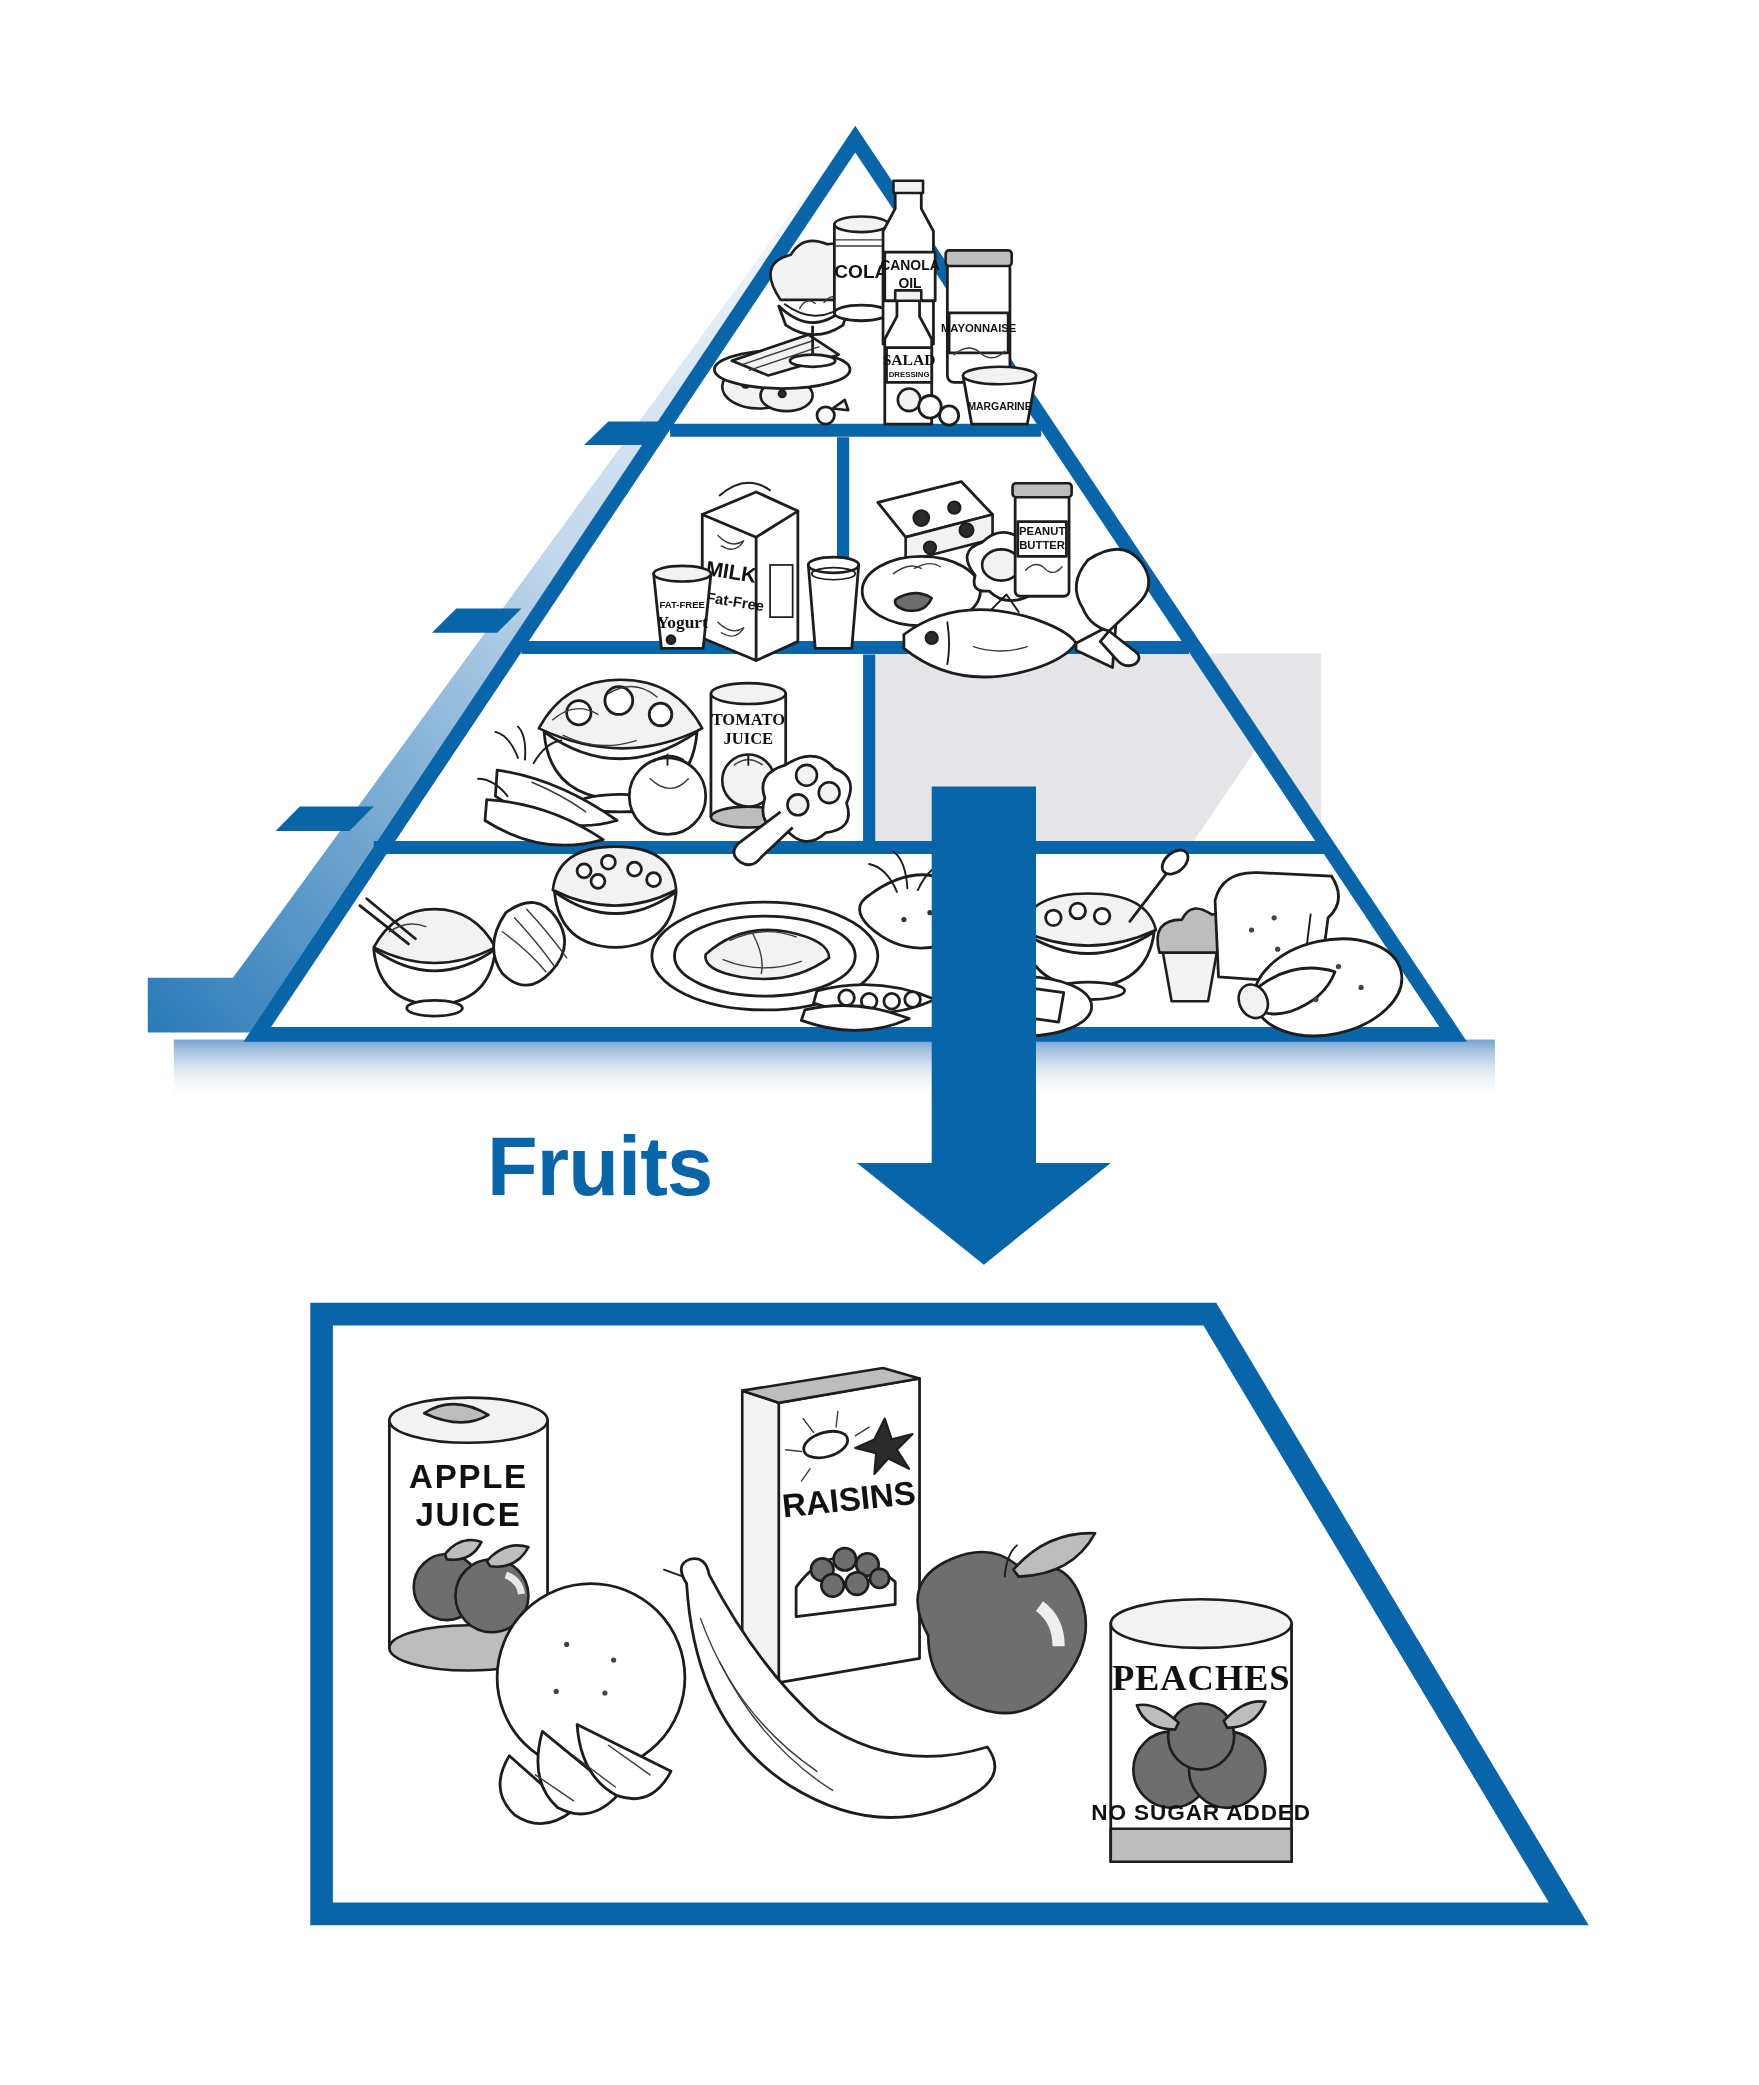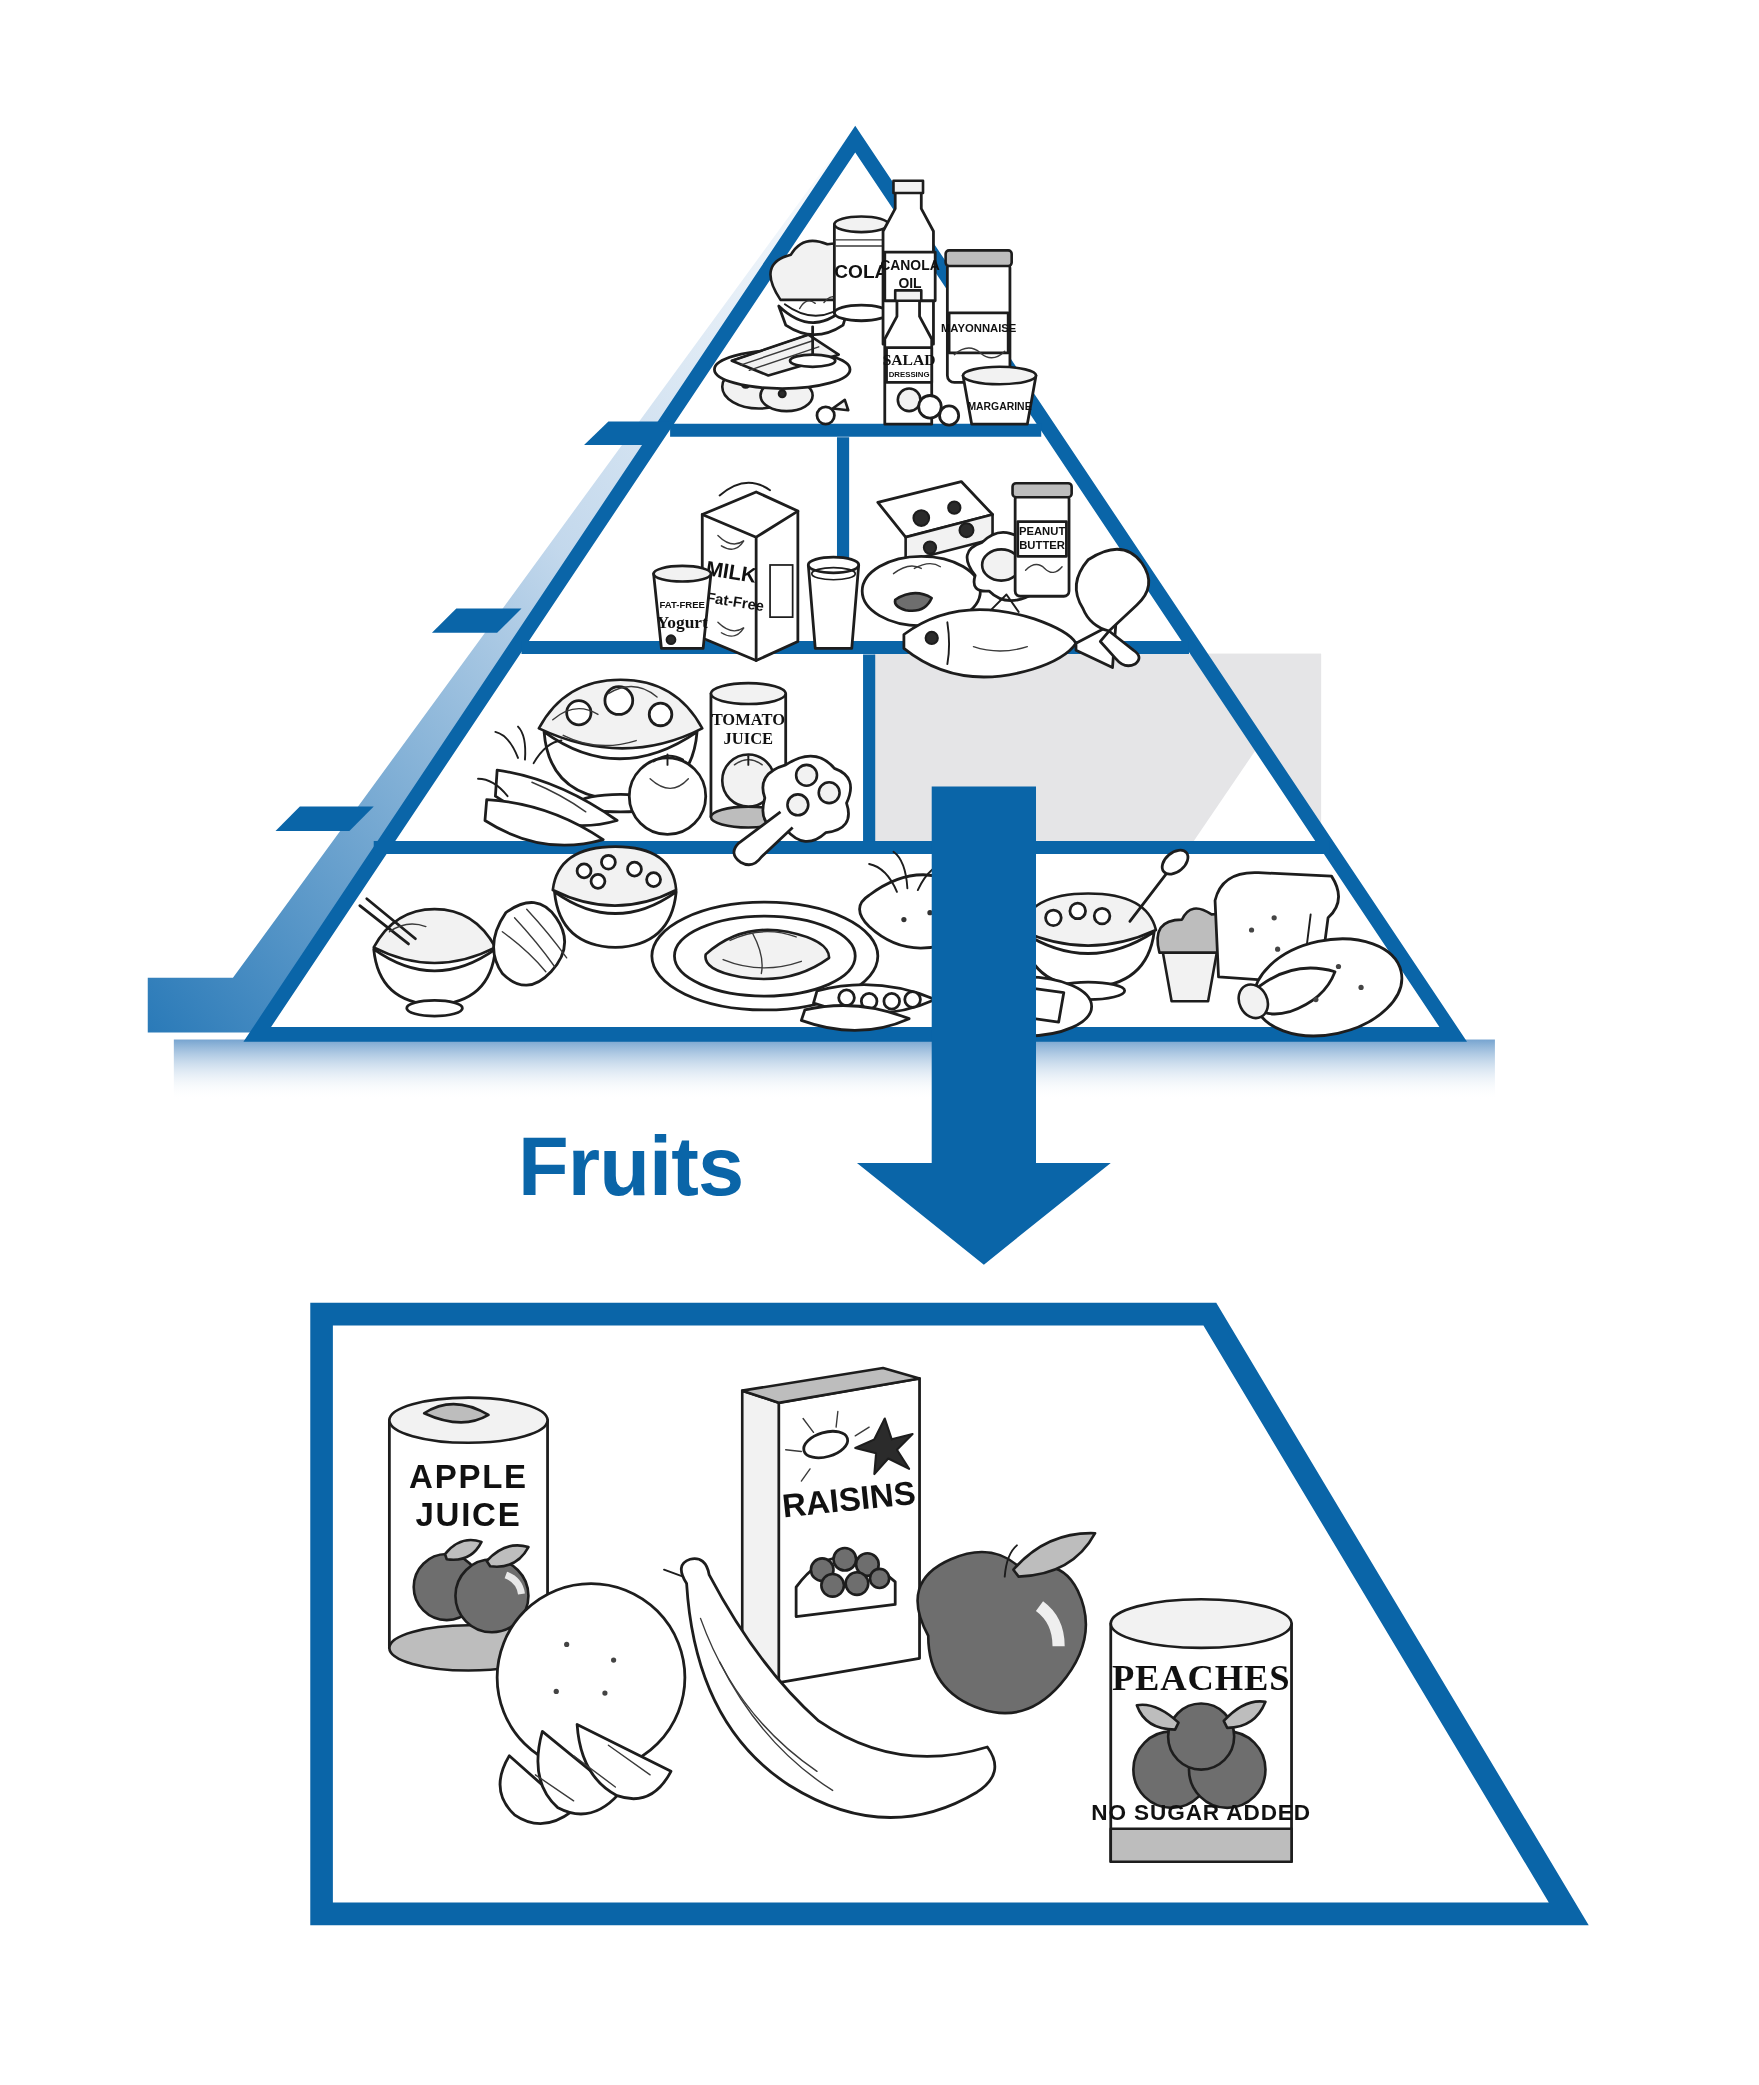--- a/index.html
+++ b/index.html
@@ -13,21 +13,20 @@
   
   #fruits-label{
     position:absolute;
     left:487px; top:1119px;
     font-size:83px;
     font-weight:bold;
     color:#0a65a8;
     letter-spacing:-0.9px;
     font-family:"Liberation Sans", sans-serif;
     white-space:nowrap;
-    margin-left:31px;
   }
 
   
 </style>
 </head>
 <body>
 
 <div id="stage">
 
   <svg class="layer" viewBox="0 0 2025 2400" width="1760" height="2086" xmlns="http://www.w3.org/2000/svg">

